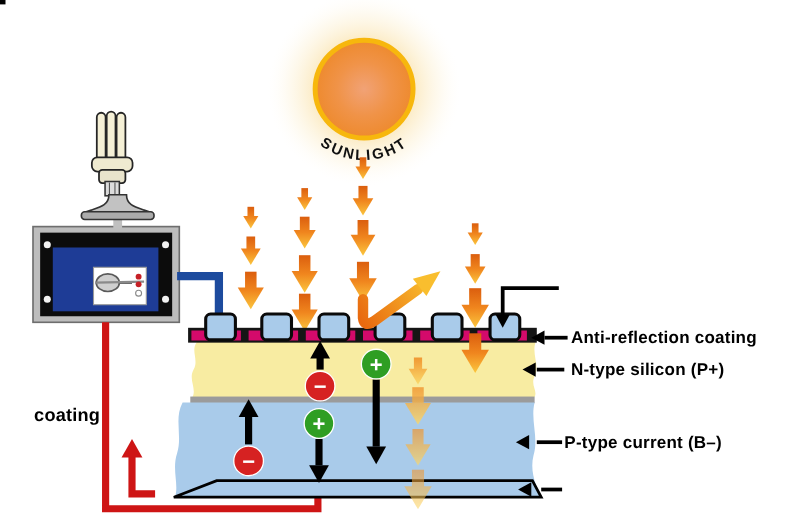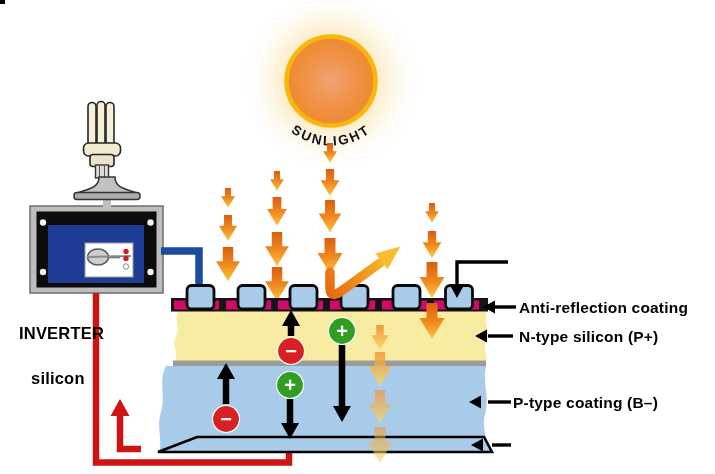--- a/index.html
+++ b/index.html
@@ -190,19 +190,18 @@
         <polygon points="0,0 12,-6.5 12,6.5" transform="translate(483,307)" stroke="none"></polygon>
     <line x1="513" y1="336" x2="488" y2="336"></line>
         <polygon points="0,0 12,-6.5 12,6.5" transform="translate(475,336)" stroke="none"></polygon>
     <line x1="511" y1="402" x2="488" y2="402"></line>
         <polygon points="0,0 12,-6.5 12,6.5" transform="translate(469,402)" stroke="none"></polygon>
     <line x1="511" y1="445" x2="492" y2="445"></line>
         <polygon points="0,0 12,-6.5 12,6.5" transform="translate(471,445)" stroke="none"></polygon>
   </g>
 </svg>
 
-<div class="lbl lbl-big" style="left:19px;top:324px;">INVERTER</div>
-<div class="lbl lbl-big" style="left:31px;top:369px;">silicon</div>
+<div class="lbl lbl-big" style="left:31px;top:369px;">coating</div>
 <div class="lbl" style="left:519px;top:298.5px;">Anti-reflection coating</div>
 <div class="lbl" style="left:519px;top:327.5px;">N-type silicon (P+)</div>
-<div class="lbl" style="left:513px;top:393.5px;">P-type coating (B–)</div>
+<div class="lbl" style="left:513px;top:393.5px;">P-type current (B–)</div>
 
 </div>
 
 </body></html>

